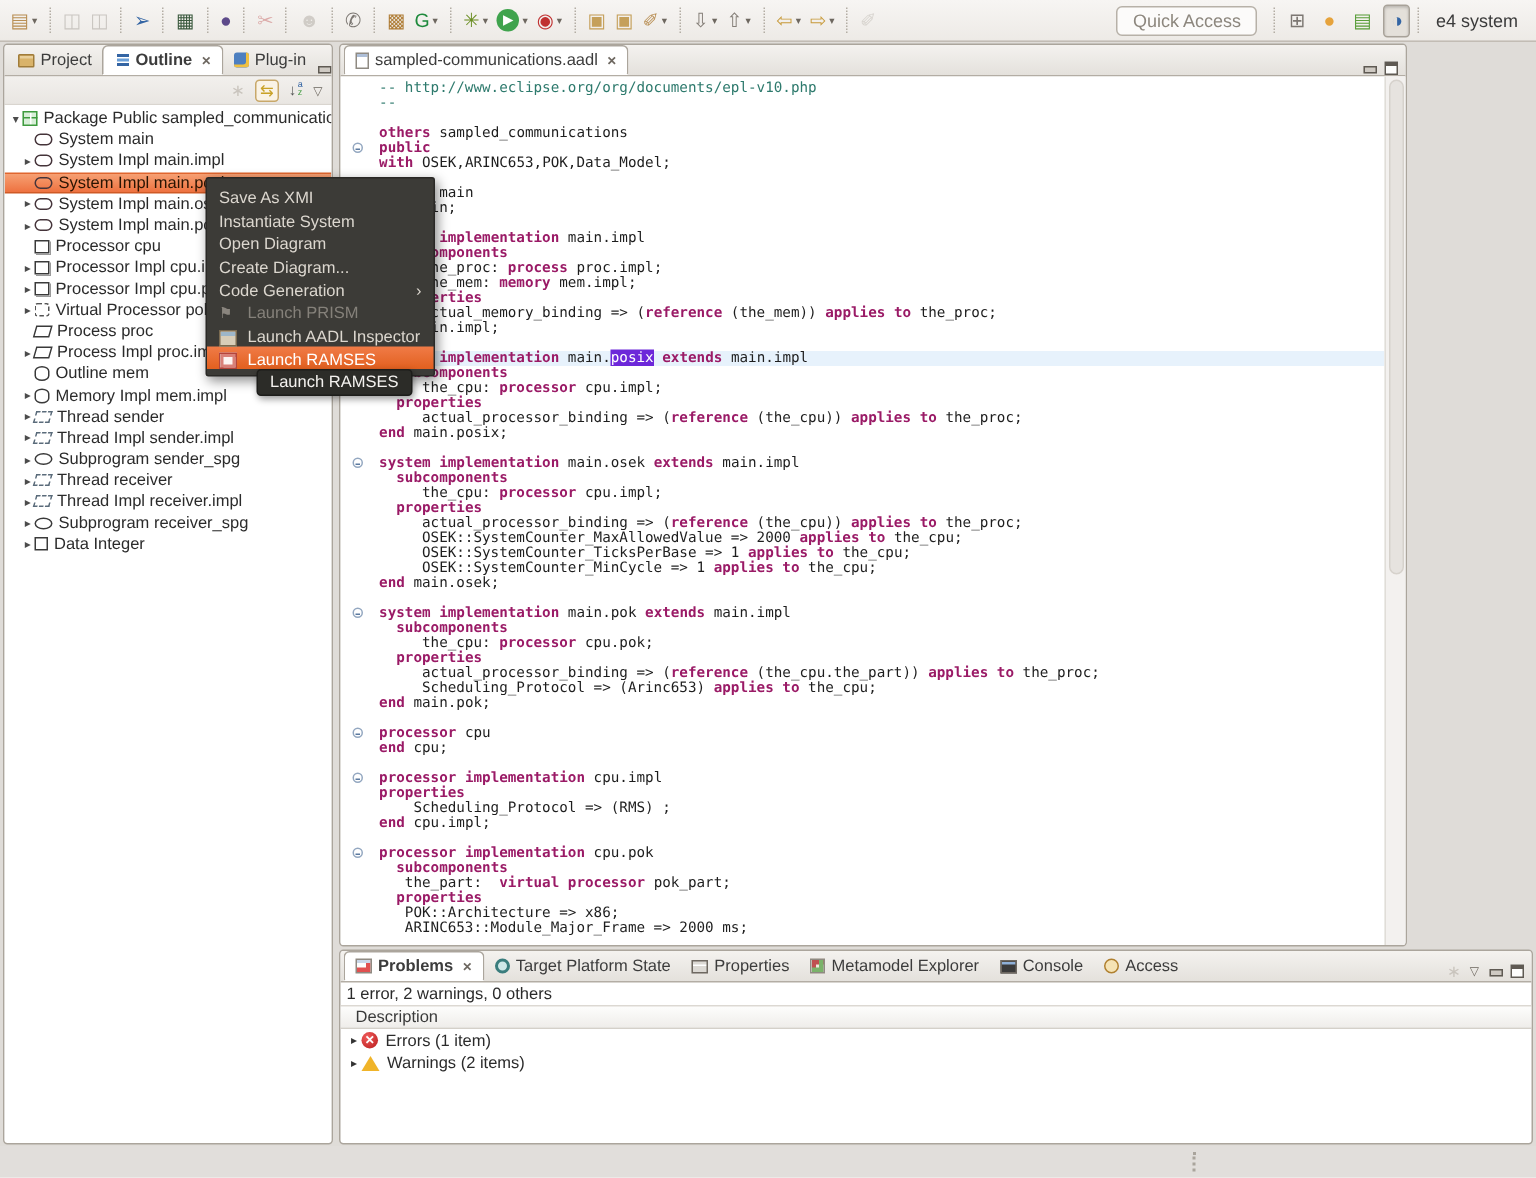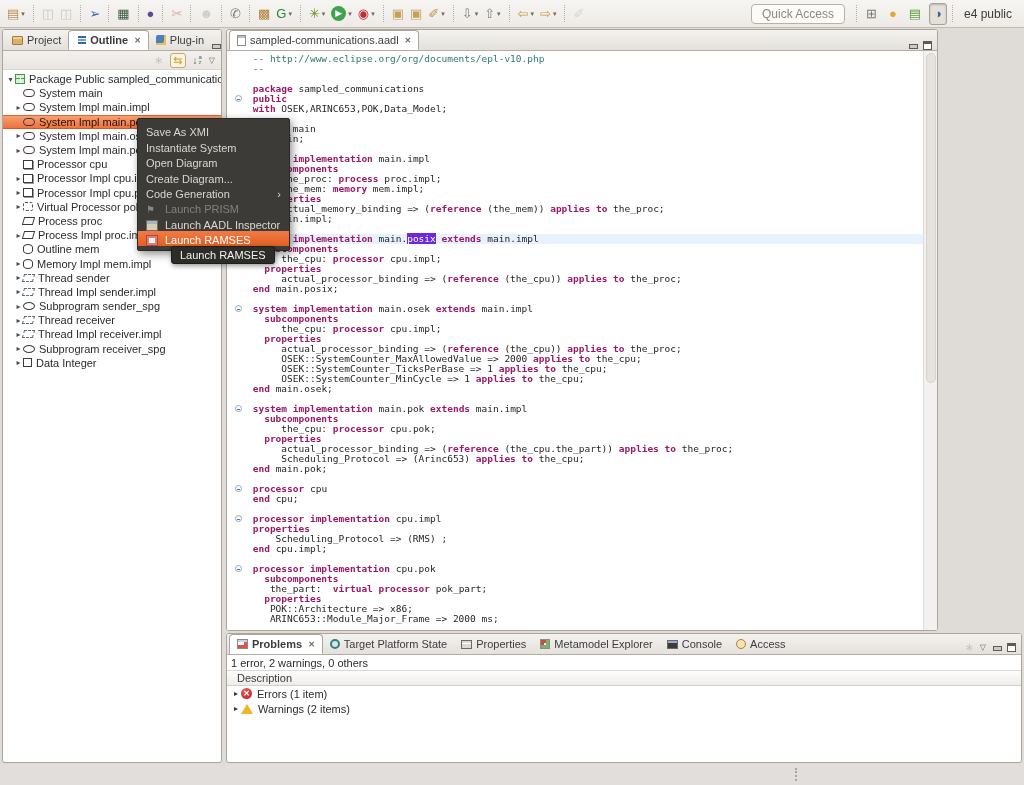--- a/index.html
+++ b/index.html
@@ -234,21 +234,21 @@
           <span class="glyph" style="color: rgb(230, 163, 60);">●</span>
         </div>
         <div class="persp-btn">
           <span class="glyph" style="color: rgb(90, 158, 58);">▤</span>
         </div>
         <div class="persp-btn pressed">
           <span class="glyph" style="color: rgb(52, 101, 164);">◑</span>
         </div>
       </div>
     <div class="tb-sep"></div>
-    <span id="e4-label">e4 public</span>
+    <span id="e4-label">e4 system</span>
   </div>
 </div>
 
 <div id="sidebar" class="panel">
   <div class="tabstrip" id="side-tabs">
       <div class="tab">
         <span class="i-folder"></span>
         <span>Project</span>
       </div>
       <div class="tab active">
@@ -423,21 +423,21 @@
         <div class="cline">
           <span class="rul"></span>
           <span class="ctext"><span class="sc"> --</span></span>
         </div>
         <div class="cline">
           <span class="rul"></span>
           <span class="ctext"></span>
         </div>
         <div class="cline">
           <span class="rul"></span>
-          <span class="ctext"><span> </span><span class="sk">package</span><span> sampled_communications</span></span>
+          <span class="ctext"><span> </span><span class="sk">others</span><span> sampled_communications</span></span>
         </div>
         <div class="cline">
           <span class="rul">
             <span class="fold-ring"></span>
           </span>
           <span class="ctext"><span> </span><span class="sk">public</span></span>
         </div>
         <div class="cline">
           <span class="rul"></span>
           <span class="ctext"><span> </span><span class="sk">with</span><span> OSEK,ARINC653,POK,Data_Model;</span></span>

